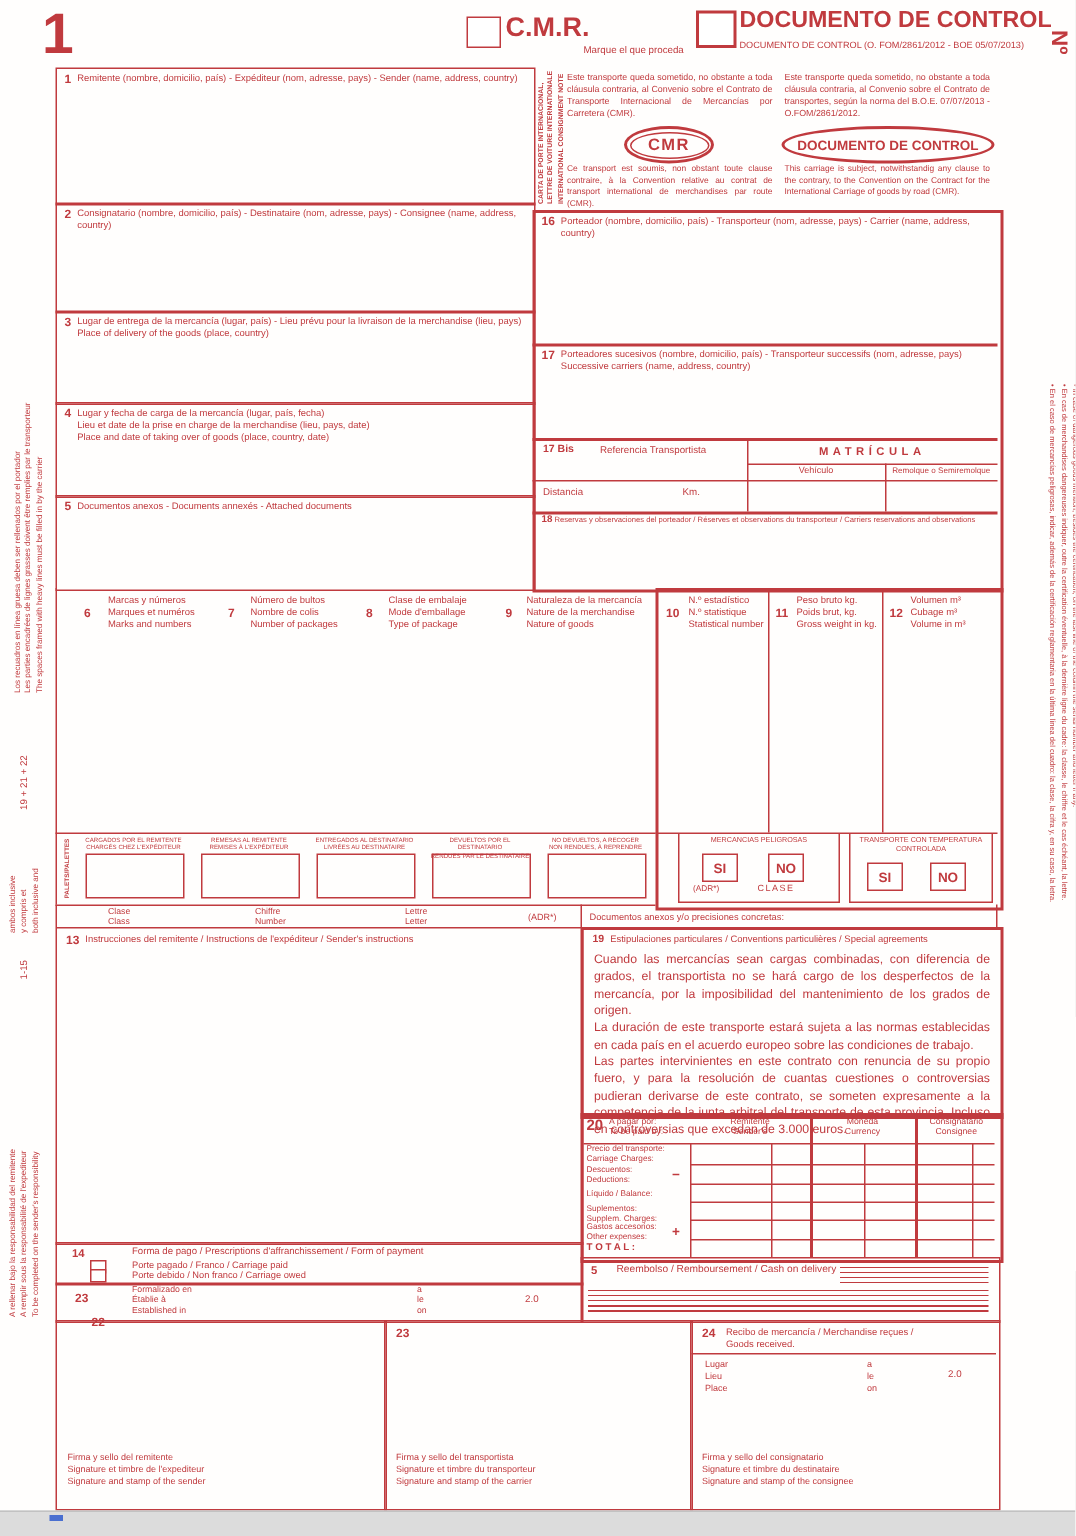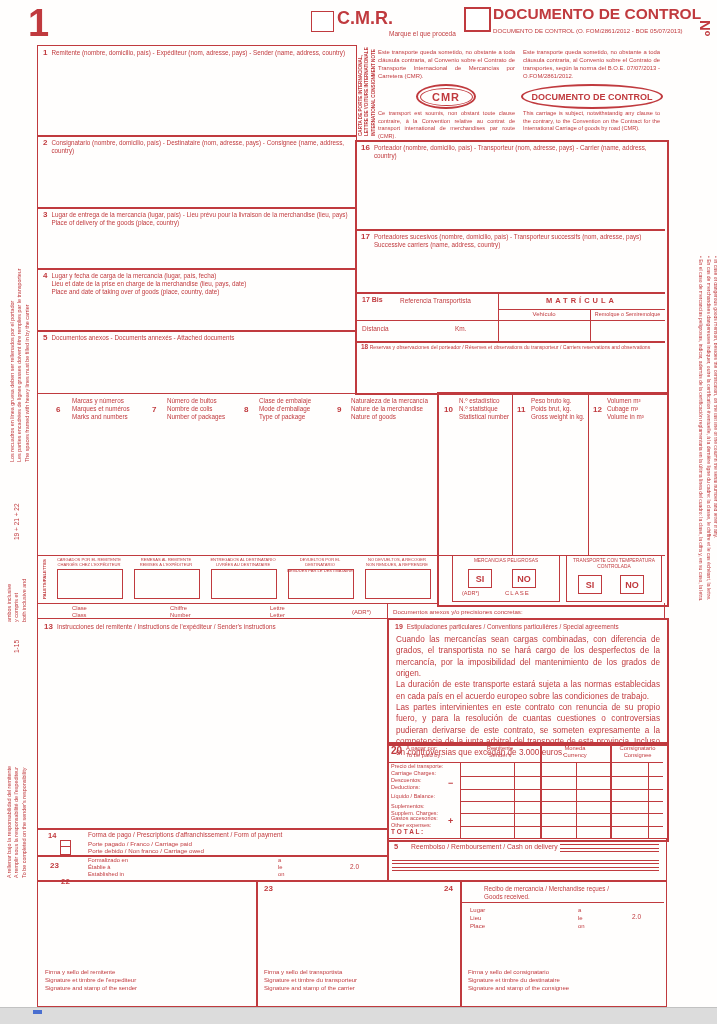--- a/index.html
+++ b/index.html
@@ -365,21 +365,21 @@
 
   <div class="a bt" style="left:256px;top:880px;width:204px;height:125px;"></div>
   <div class="a" style="left:264px;top:884px;font-size:8px;font-weight:bold;">23</div>
   <div class="a" style="left:264px;top:968px;font-size:6px;line-height:1.35;">
       <div>Firma y sello del transportista</div>
       <div>Signature et timbre du transporteur</div>
       <div>Signature and stamp of the carrier</div>
     </div>
 
   <div class="a bt" style="left:460px;top:880px;width:205px;height:125px;"></div>
-  <div class="a" style="left:444px;top:884px;font-size:8px;font-weight:bold;">24</div>
+  <div class="a" style="left:468px;top:884px;font-size:8px;font-weight:bold;">24</div>
   <div class="a" style="left:484px;top:885px;font-size:6.3px;line-height:1.3;">
       <div>Recibo de mercancía / Merchandise reçues /</div>
       <div>Goods received.</div>
     </div>
   <div class="a hl" style="left:461px;top:902px;width:203px;"></div>
   <div class="a" style="left:470px;top:906px;font-size:6px;line-height:1.35;">
       <div>Lugar</div>
       <div>Lieu</div>
       <div>Place</div>
     </div>

